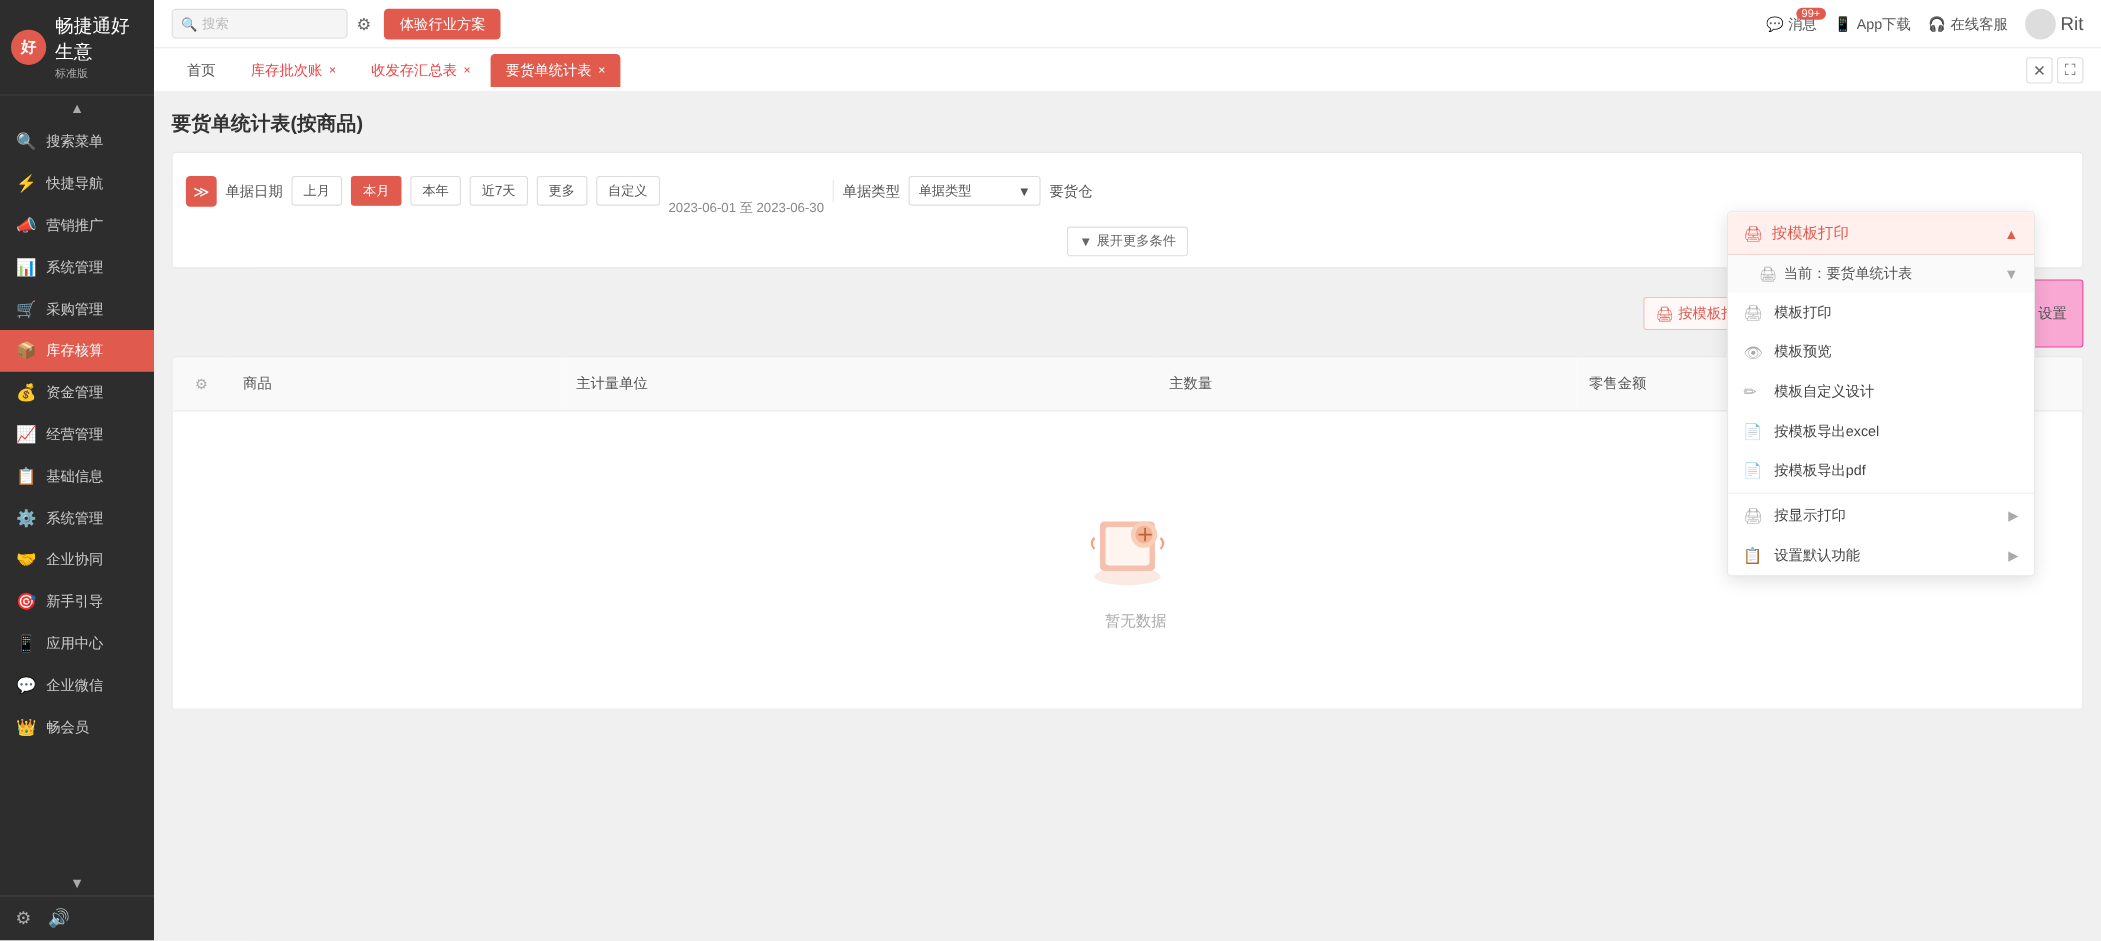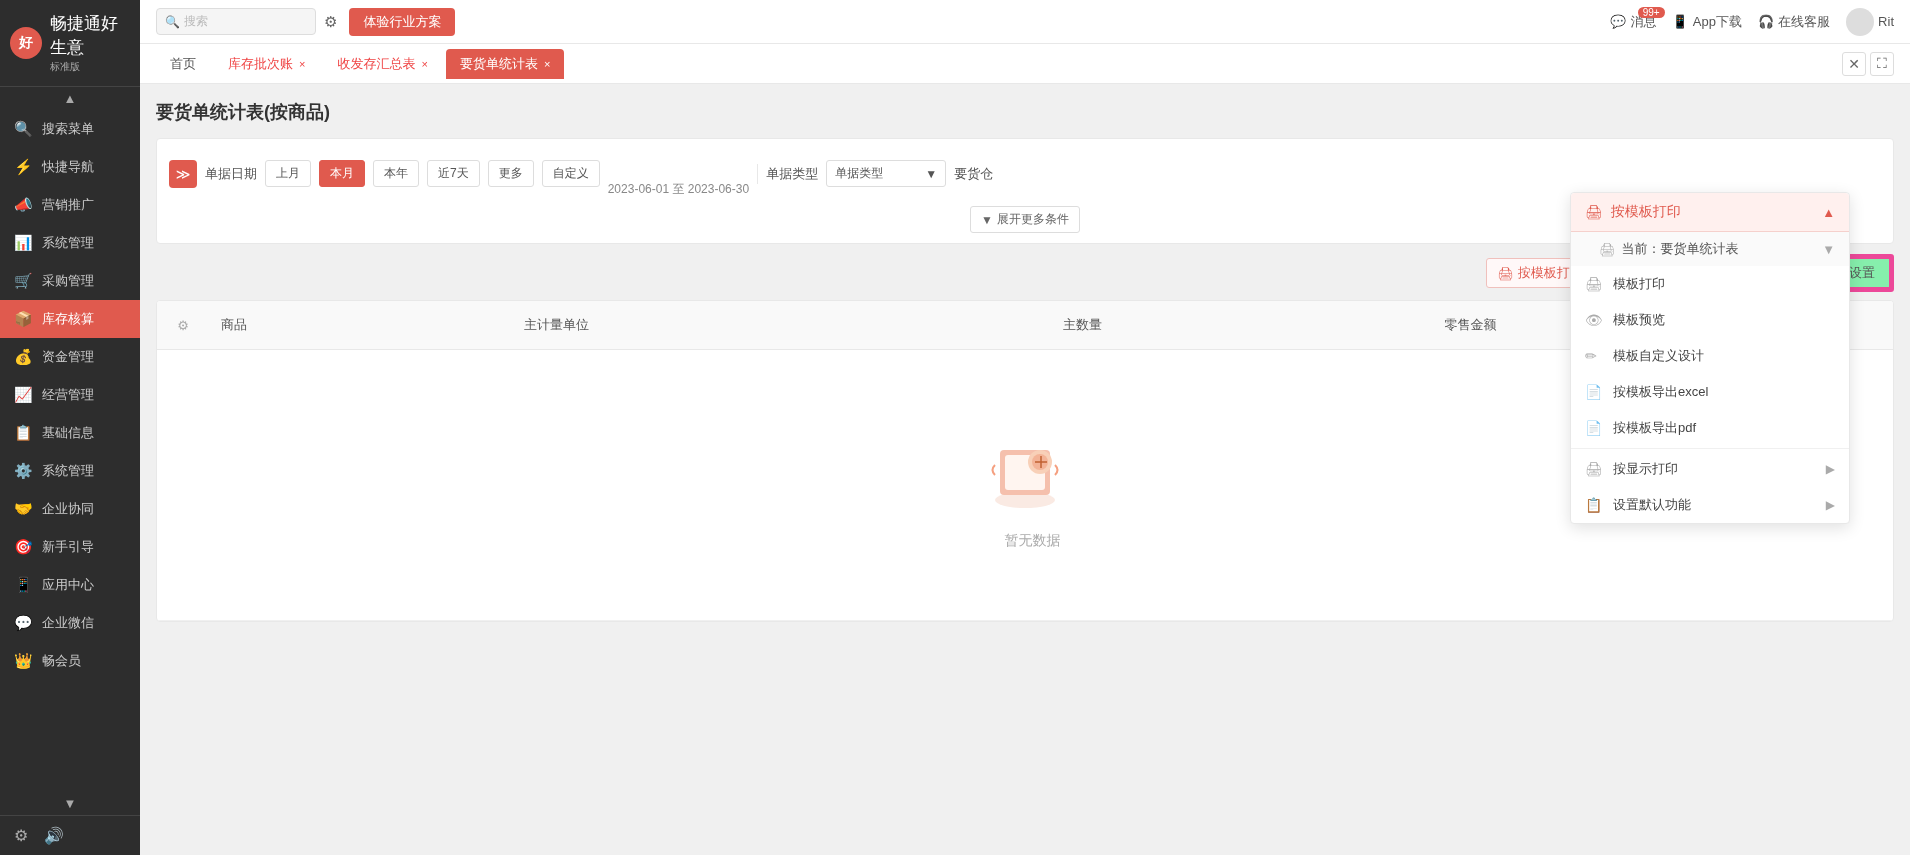--- a/index.html
+++ b/index.html
@@ -138,21 +138,21 @@
       position: absolute;
       top: -6px;
       right: -8px;
     }
     .avatar {
       width: 28px;
       height: 28px;
       border-radius: 50%;
       background: #ddd;
     }
-    .user-name { color: #555; font-size: 13px; }
+    .user-name { color: #555; font-size: 17px; }
 
     
     .tabbar {
       background: #fff;
       display: flex;
       align-items: center;
       padding: 0 16px;
       height: 40px;
       border-bottom: 1px solid #e8e8e8;
       flex-shrink: 0;
@@ -282,24 +282,24 @@
     .query-btn {
       padding: 5px 20px;
       background: #e05a4e;
       color: white;
       border: none;
       border-radius: 3px;
       font-size: 13px;
       cursor: pointer;
     }
     .settings-btn {
-      padding: 5px 14px;
-      border: 5px solid #ec4899;
+      padding: 21px 14px;
+      border: 1px solid #ec4899;
       border-radius: 3px;
-      background: #86efac;
+      background: #f9a8d4;
       color: #555;
       font-size: 13px;
       cursor: pointer;
     }
     .action-bar {
       display: flex;
       align-items: center;
       margin-bottom: 8px;
       gap: 8px;
     }

